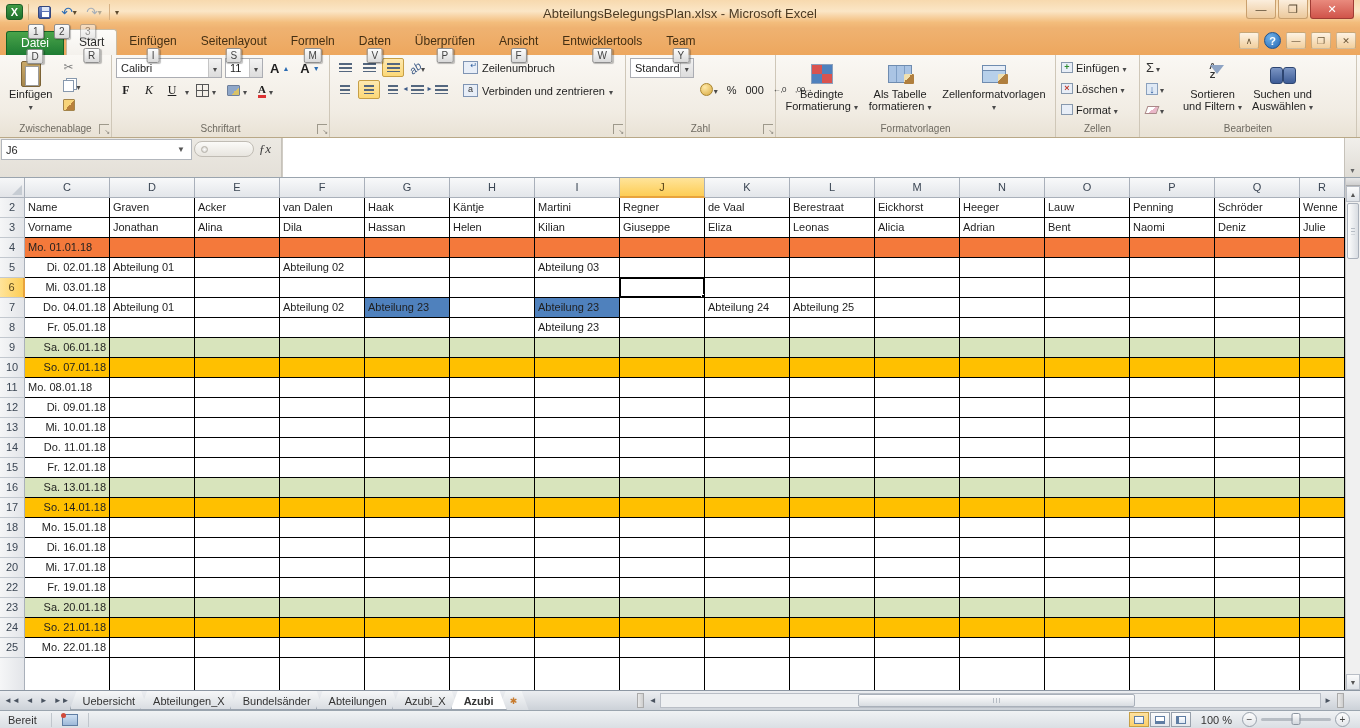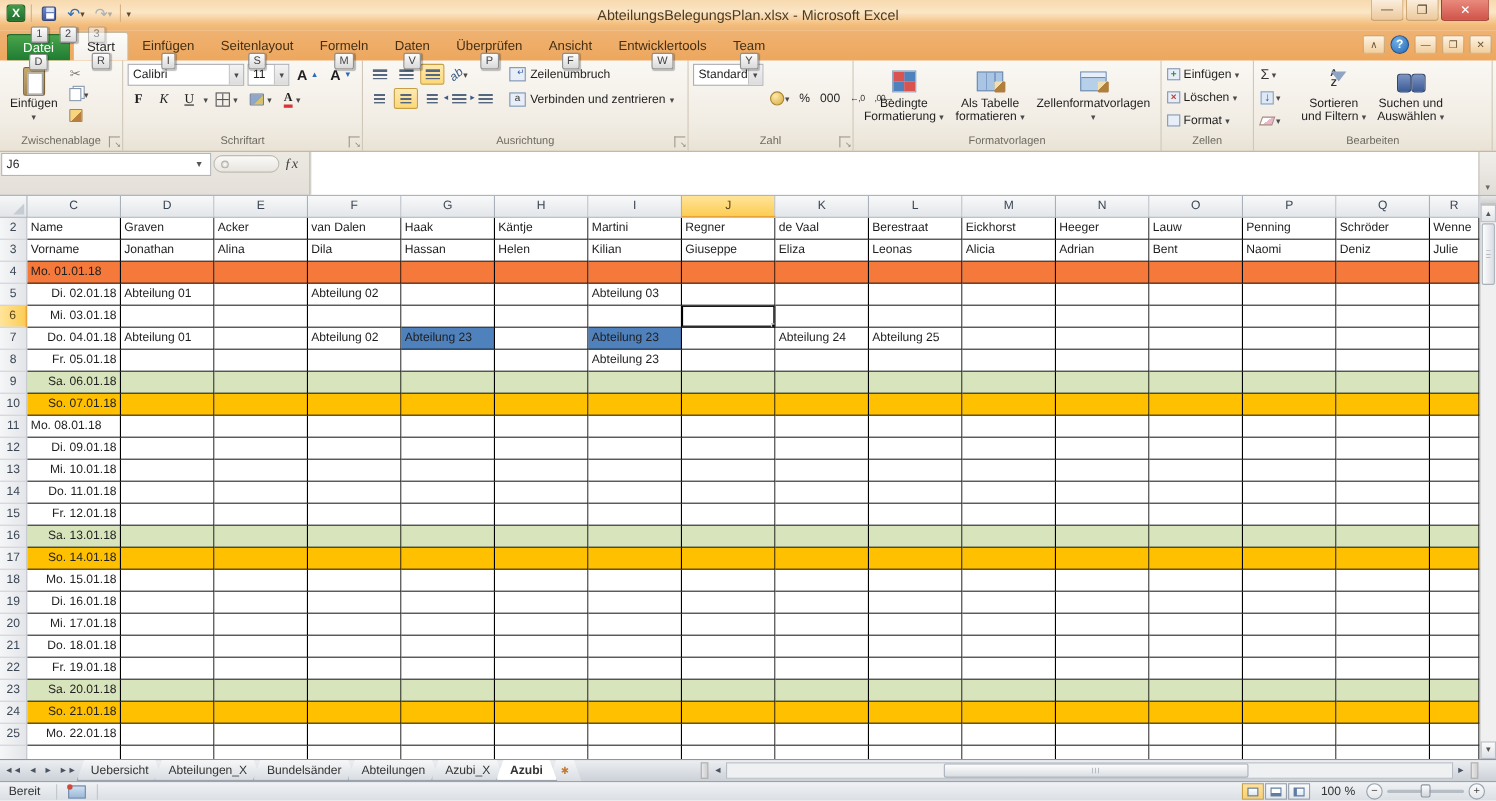--- a/index.html
+++ b/index.html
@@ -374,21 +374,20 @@
               <div class="wrap-ic"></div>
               <span>Zeilenumbruch</span>
             </div>
           <div class="wrapbtn">
               <div class="merge-ic"></div>
               <span>Verbinden und zentrieren</span>
               <span class="car"></span>
             </div>
         </div>
       </div>
-      <div class="rgroup-label">Ausrichtung</div>
       <div class="launcher"></div>
     </div>
 
     <div class="rgroup g-num">
       <div class="rgroup-body">
         <div class="numcol">
           <div class="combo n-combo">
               <span>Standard</span>
               <span class="cdd">
                 <span class="car"></span>
@@ -902,39 +901,20 @@
             <div class="cell"></div>
             <div class="cell"></div>
             <div class="cell"></div>
             <div class="cell"></div>
             <div class="cell"></div>
             <div class="cell"></div>
             <div class="cell"></div>
             <div class="cell cut"></div>
           </div>
           <div class="grow">
-            <div class="row-h">21</div>
-            <div class="cell" style="text-align: right;">Do. 18.01.18</div>
-            <div class="cell"></div>
-            <div class="cell"></div>
-            <div class="cell"></div>
-            <div class="cell"></div>
-            <div class="cell"></div>
-            <div class="cell"></div>
-            <div class="cell"></div>
-            <div class="cell"></div>
-            <div class="cell"></div>
-            <div class="cell"></div>
-            <div class="cell"></div>
-            <div class="cell"></div>
-            <div class="cell"></div>
-            <div class="cell"></div>
-            <div class="cell cut"></div>
-          </div>
-          <div class="grow">
             <div class="row-h">22</div>
             <div class="cell" style="text-align: right;">Fr. 19.01.18</div>
             <div class="cell"></div>
             <div class="cell"></div>
             <div class="cell"></div>
             <div class="cell"></div>
             <div class="cell"></div>
             <div class="cell"></div>
             <div class="cell"></div>
             <div class="cell"></div>

